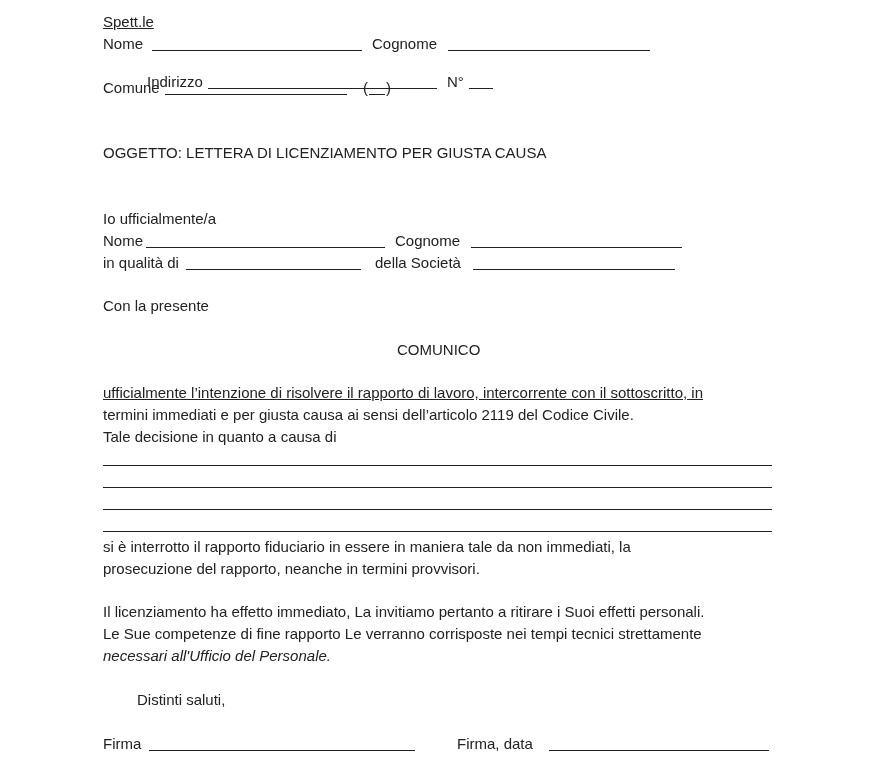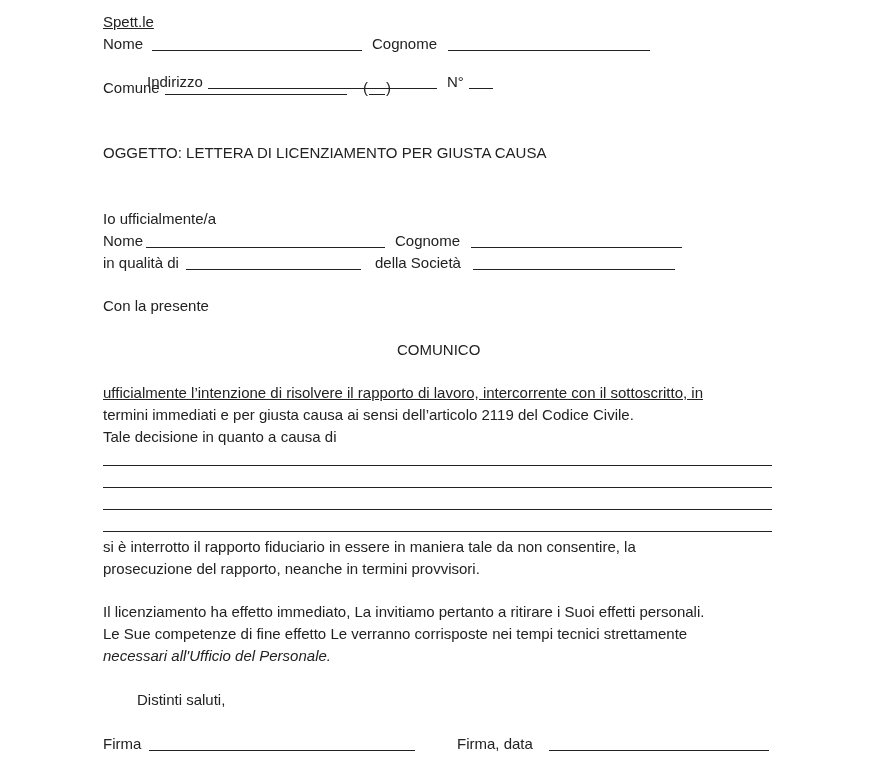--- a/index.html
+++ b/index.html
@@ -64,25 +64,25 @@
 
 <div class="line" style="top:384px;text-decoration:underline;">ufficialmente l’intenzione di risolvere il rapporto di lavoro, intercorrente con il sottoscritto, in</div>
 <div class="line" style="top:406px;">termini immediati e per giusta causa ai sensi dell’articolo 2119 del Codice Civile.</div>
 <div class="line" style="top:428px;">Tale decisione in quanto a causa di</div>
 
 <div class="full-blank" style="top:465px;"></div>
 <div class="full-blank" style="top:487px;"></div>
 <div class="full-blank" style="top:509px;"></div>
 <div class="full-blank" style="top:531px;"></div>
 
-<div class="line" style="top:538px;">si è interrotto il rapporto fiduciario in essere in maniera tale da non consentire, la</div>
+<div class="line" style="top:538px;">si è interrotto il rapporto fiduciario in essere in maniera tale da non immediati, la</div>
 <div class="line" style="top:560px;">prosecuzione del rapporto, neanche in termini provvisori.</div>
 
 <div class="line" style="top:603px;">Il licenziamento ha effetto immediato, La invitiamo pertanto a ritirare i Suoi effetti personali.</div>
-<div class="line" style="top:625px;">Le Sue competenze di fine effetto Le verranno corrisposte nei tempi tecnici strettamente</div>
+<div class="line" style="top:625px;">Le Sue competenze di fine rapporto Le verranno corrisposte nei tempi tecnici strettamente</div>
 <div class="line" style="top:647px;font-style:italic;">necessari all'Ufficio del Personale.</div>
 
 <div class="line" style="top:691px;margin-left:34px;">Distinti saluti,</div>
 
 <div class="line" style="top:735px; width:680px;">
   <span class="seg" style="left:0;">Firma</span>
   <span class="blank" style="left:46px; width:266px;"></span>
   <span class="seg" style="left:354px;">Firma, data</span>
   <span class="blank" style="left:446px; width:220px;"></span>
 </div>

